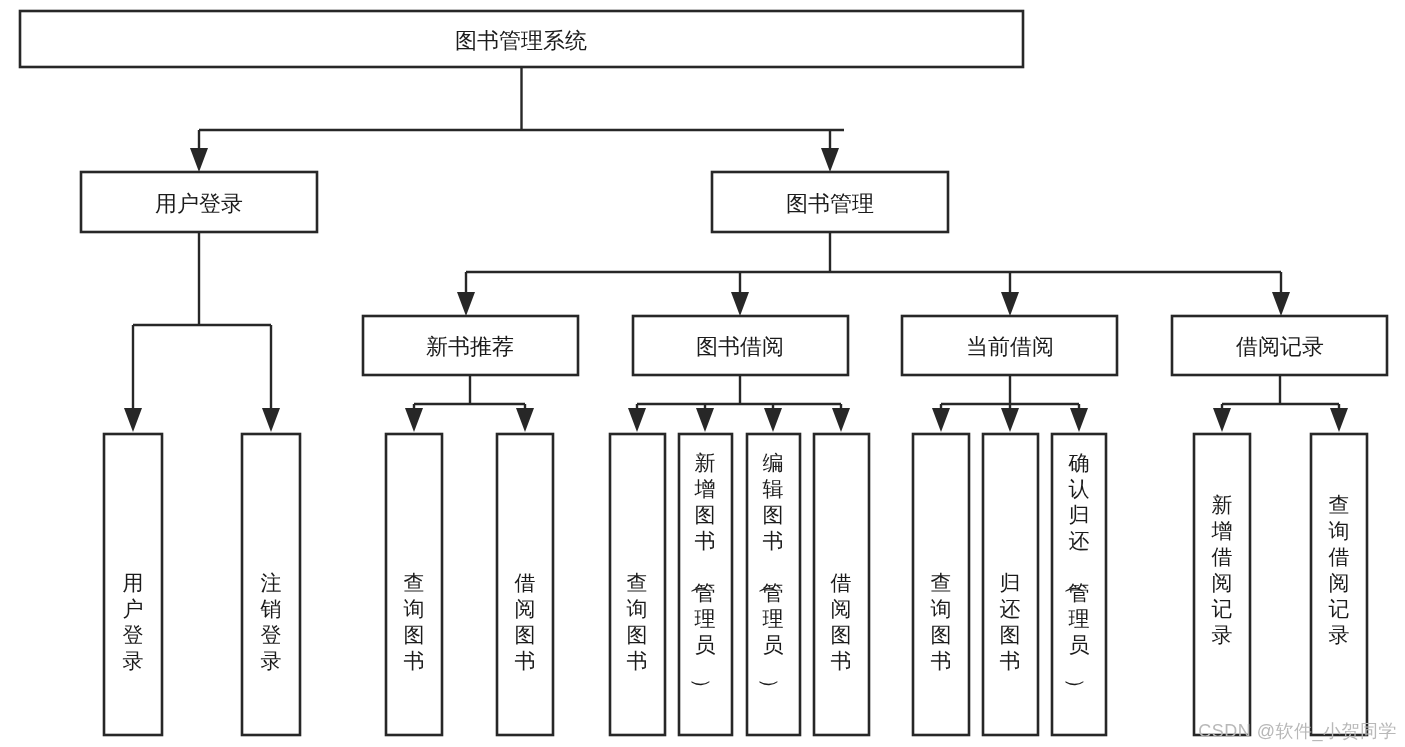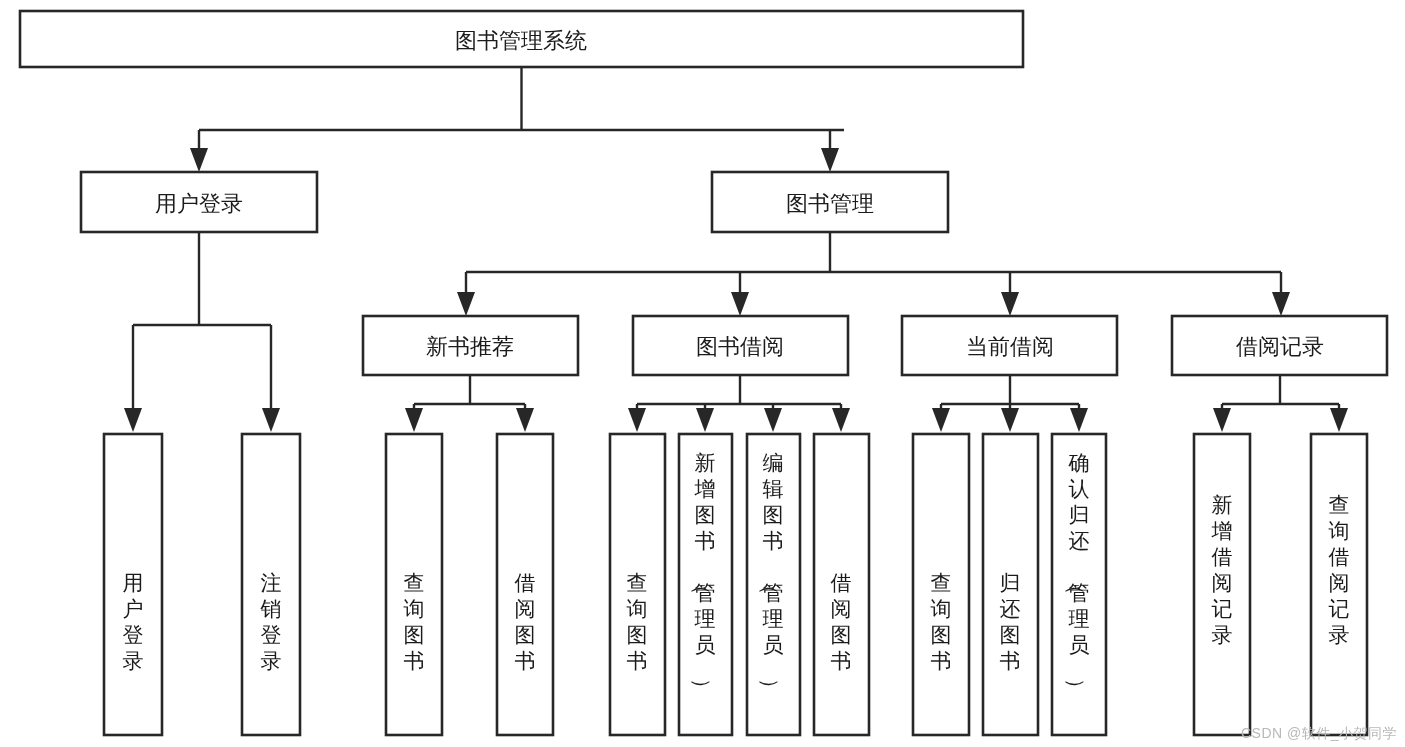--- a/index.html
+++ b/index.html
@@ -53,21 +53,21 @@
     font-family: "Liberation Sans", "DejaVu Sans", sans-serif;
     font-size: 21px;
     fill: #1b1b1b;
     text-anchor: middle;
   }
   .watermark-text {
     position: absolute;
     right: 8px;
     bottom: 4px;
     font-family: "Liberation Sans", "DejaVu Sans", sans-serif;
-    font-size: 14px;
+    font-size: 18px;
     color: #b8b8b8;
     white-space: nowrap;
     letter-spacing: 0.5px;
   }
 </style>
 </head>
 <body>
 
 <div id="diagram-root">
 

